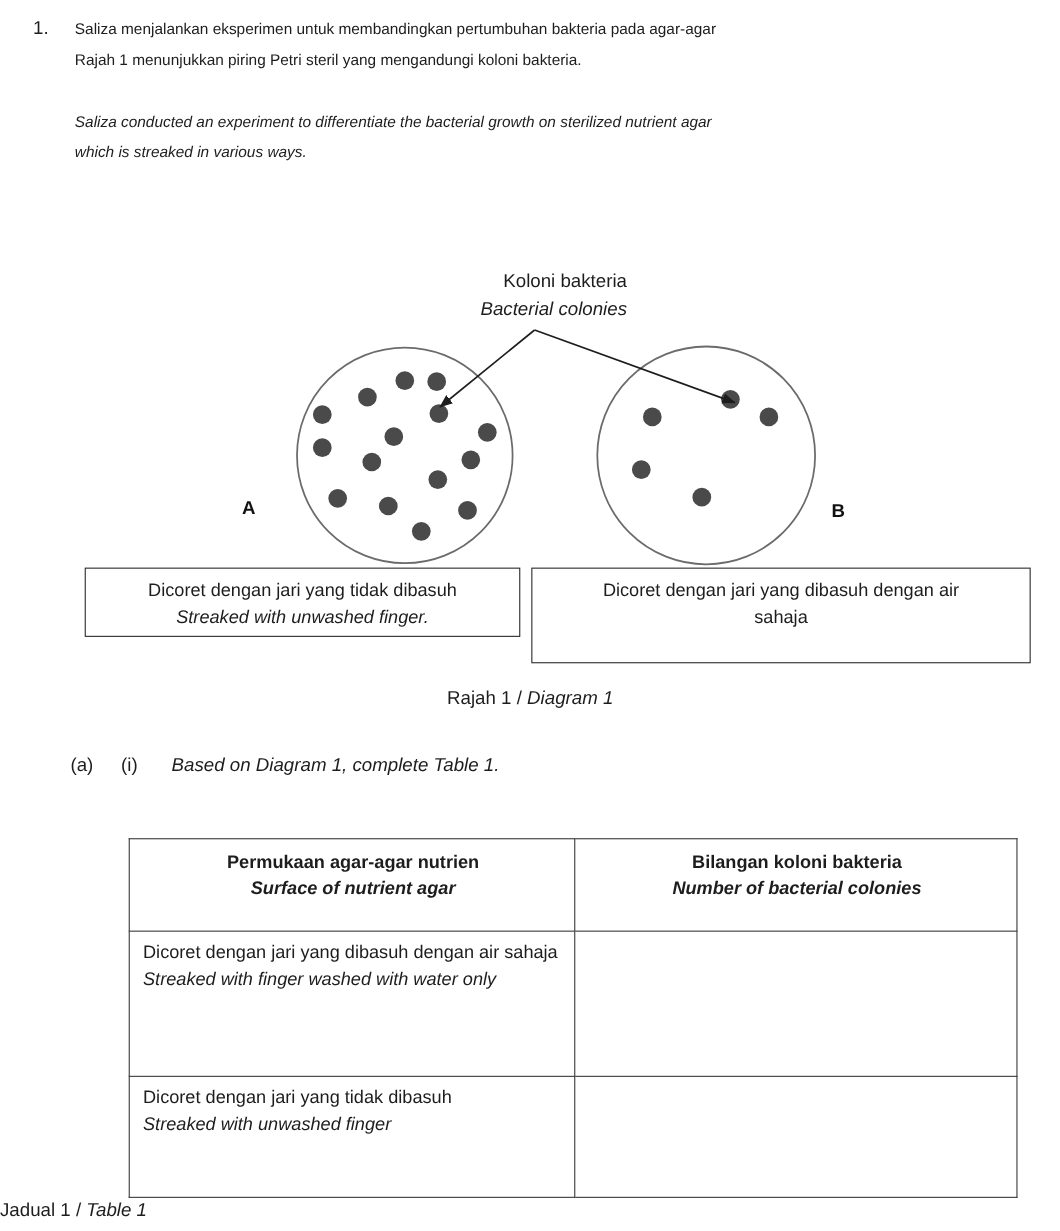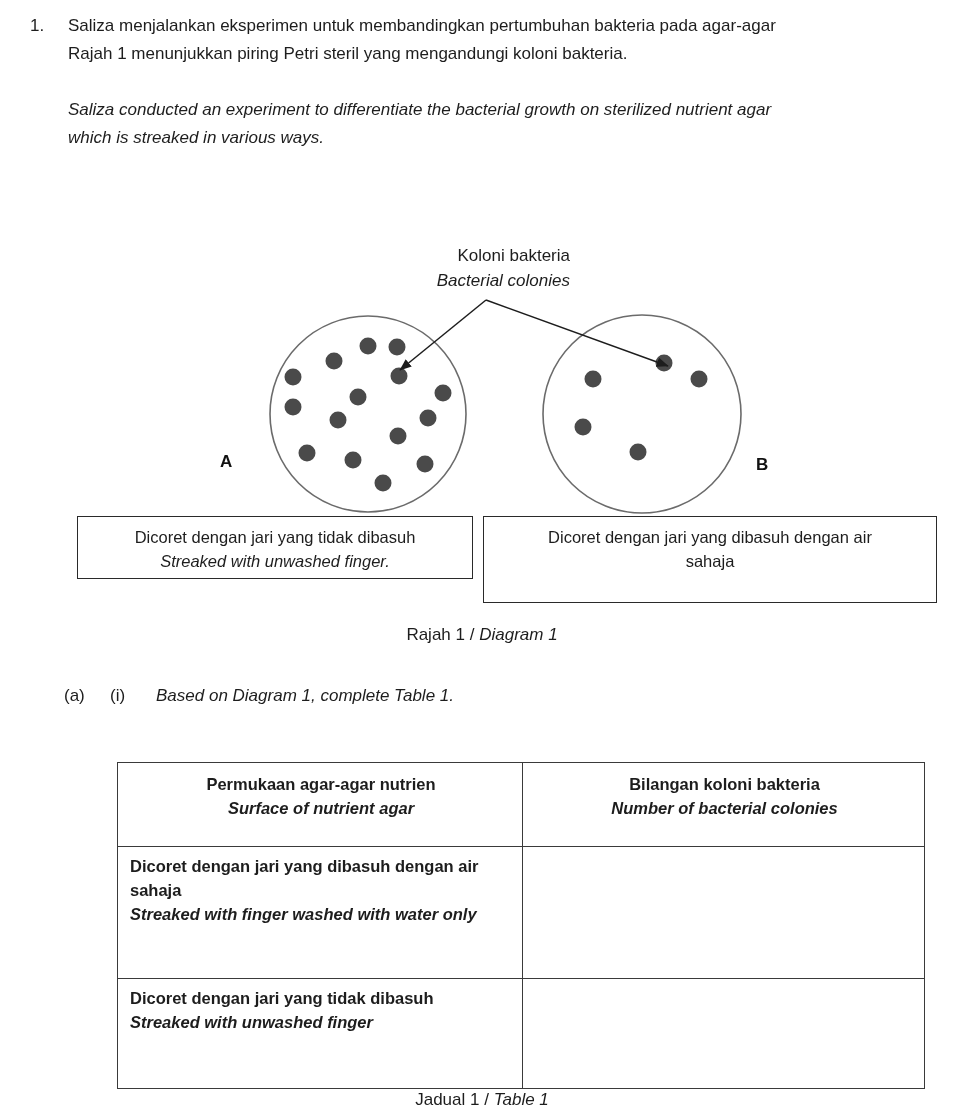--- a/index.html
+++ b/index.html
@@ -27,21 +27,21 @@
     left: 30px;
     top: 12px;
     font-size: 17px;
     line-height: 28px;
   }
   .stem {
     position: absolute;
     left: 68px;
     top: 12px;
     width: 860px;
-    font-size: 17px;
+    font-size: 14px;
     line-height: 28px;
   }
   .stem .para-my { margin: 0; }
   .stem .para-en {
     margin: 0;
     font-style: italic;
   }
   .gap { height: 28px; }
 
   
@@ -153,21 +153,20 @@
     table-layout: fixed;
   }
   table.answer-table td,
   table.answer-table th {
     border: 1.3px solid #3a3a3a;
     vertical-align: top;
     padding: 7px 10px 7px 12px;
     font-size: 16.5px;
     line-height: 24px;
     box-sizing: border-box;
-    font-weight: bold;
   }
   table.answer-table th {
     text-align: center;
     font-weight: bold;
     height: 84px;
     padding-top: 9px;
   }
   table.answer-table th .en,
   table.answer-table td .en {
     font-style: italic;
@@ -177,21 +176,20 @@
   .col-left  { width: 405px; }
   .col-right { width: 402px; }
   .row-tall  { height: 132px; }
   .row-tall2 { height: 110px; }
 
   #table-caption {
     position: absolute;
     left: 0;
     top: 1090px;
     width: 964px;
-    text-align: center;
     font-size: 17px;
   }
   #table-caption .it { font-style: italic; }
 </style>
 </head>
 <body>
 
 <div id="page">
 
   <div class="q-number">1.</div>

